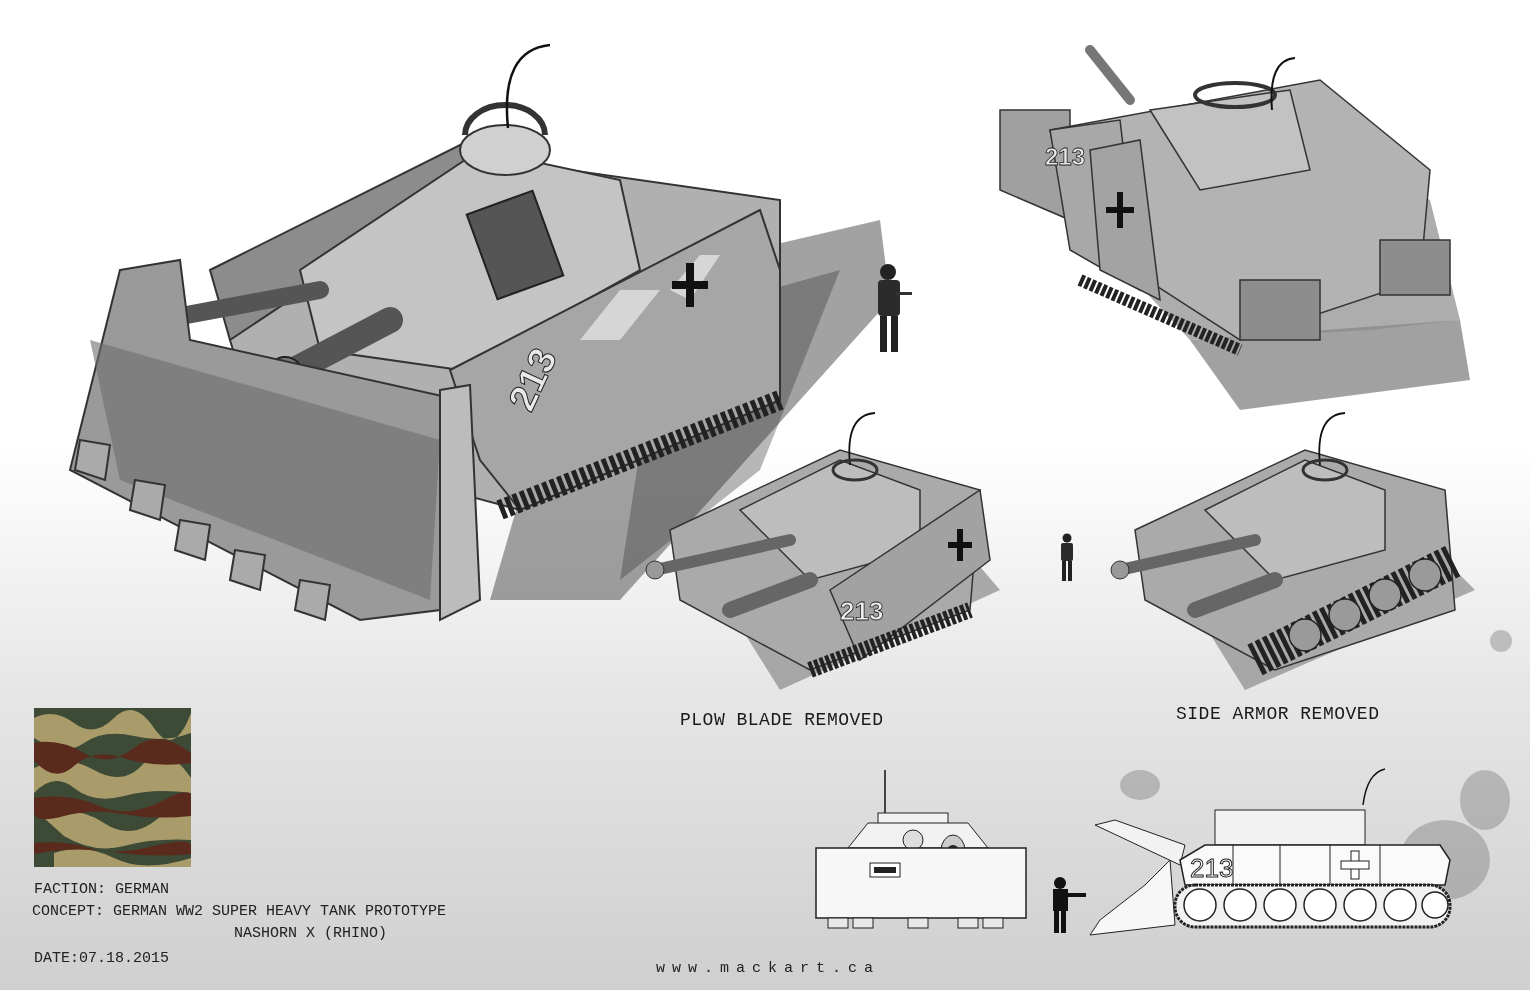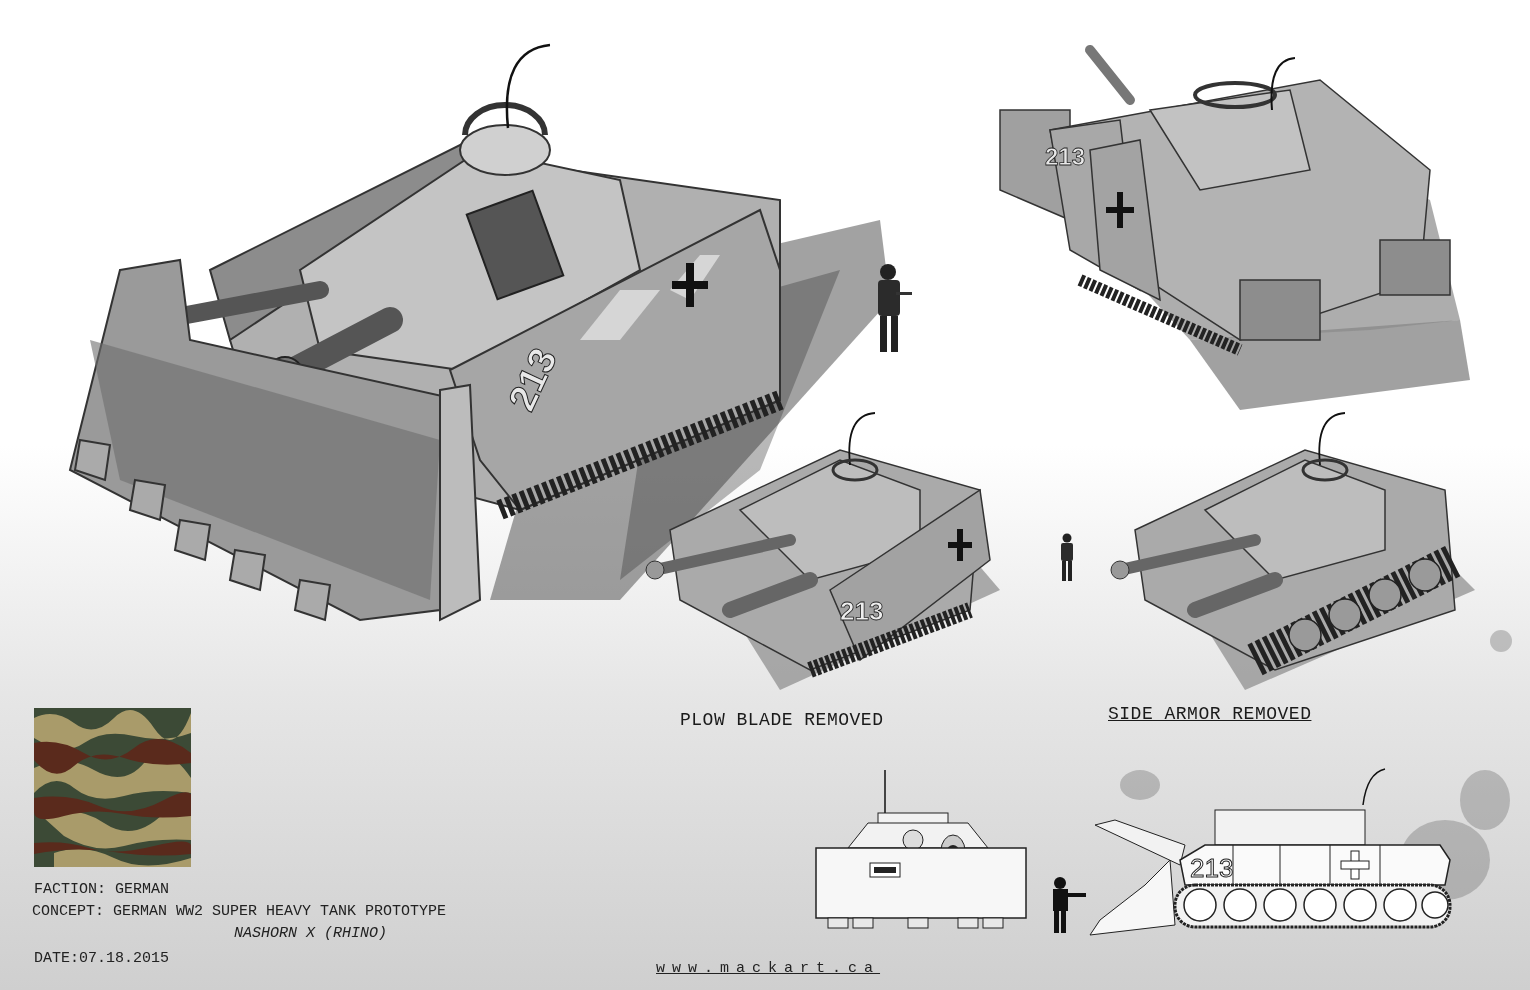--- a/index.html
+++ b/index.html
@@ -147,21 +147,21 @@
     <g fill="#9a9a9a" stroke="#222" stroke-width="1.5">
       <circle cx="200" cy="225" r="16"></circle>
         <circle cx="240" cy="205" r="16"></circle>
       <circle cx="280" cy="185" r="16"></circle>
         <circle cx="320" cy="165" r="16"></circle>
     </g>
   </svg>
 </div>
 
 <div class="abs caption" style="left:680px; top:710px;font-family:Liberation Mono, monospace;">PLOW BLADE REMOVED</div>
-<div class="abs caption" style="left:1108px; top:704px;text-decoration:underline;">SIDE ARMOR REMOVED</div>
+<div class="abs caption" style="left:1176px; top:704px;">SIDE ARMOR REMOVED</div>
 
 <div class="splatter" style="left:1400px; top:820px; width:90px; height:80px;"></div>
 <div class="splatter" style="left:1460px; top:770px; width:50px; height:60px;"></div>
 <div class="splatter" style="left:1120px; top:770px; width:40px; height:30px;"></div>
 <div class="splatter" style="left:1490px; top:630px; width:22px; height:22px;"></div>
 
 <div class="abs" style="left:808px; top:768px; width:225px; height:165px;">
   <svg width="225" height="165">
     <line x1="77" y1="2" x2="77" y2="45" stroke="#111" stroke-width="1.5"></line>
     <rect x="70" y="45" width="70" height="12" fill="#f2f2f2" stroke="#222"></rect>
@@ -232,16 +232,16 @@
     <g fill="#5a2a1c">
       <path d="M0 35 Q25 30 50 45 T100 40 T157 45 L157 55 Q120 60 90 50 T40 58 T0 52 Z"></path>
       <path d="M0 90 Q35 85 65 98 T130 92 T157 100 L157 108 Q120 112 90 106 T30 108 T0 104 Z"></path>
       <path d="M0 135 Q30 132 55 140 T120 138 T157 140 L157 146 Q120 150 80 144 T0 146 Z"></path>
     </g>
   </svg>
 </div>
 
 <div class="abs info-line" style="left:34px; top:879px;">FACTION: GERMAN</div>
 <div class="abs info-line" style="left:32px; top:901px;">CONCEPT: GERMAN WW2 SUPER HEAVY TANK PROTOTYPE</div>
-<div class="abs info-line" style="left:234px; top:923px;font-style:italic;">NASHORN X (RHINO)</div>
+<div class="abs info-line" style="left:234px; top:923px;">NASHORN X (RHINO)</div>
 <div class="abs info-line" style="left:34px; top:948px;">DATE:07.18.2015</div>
 
-<div class="abs website" style="left:656px; top:960px;text-decoration:underline;">www.mackart.ca</div>
+<div class="abs website" style="left:656px; top:960px;">www.mackart.ca</div>
 
 </body></html>

